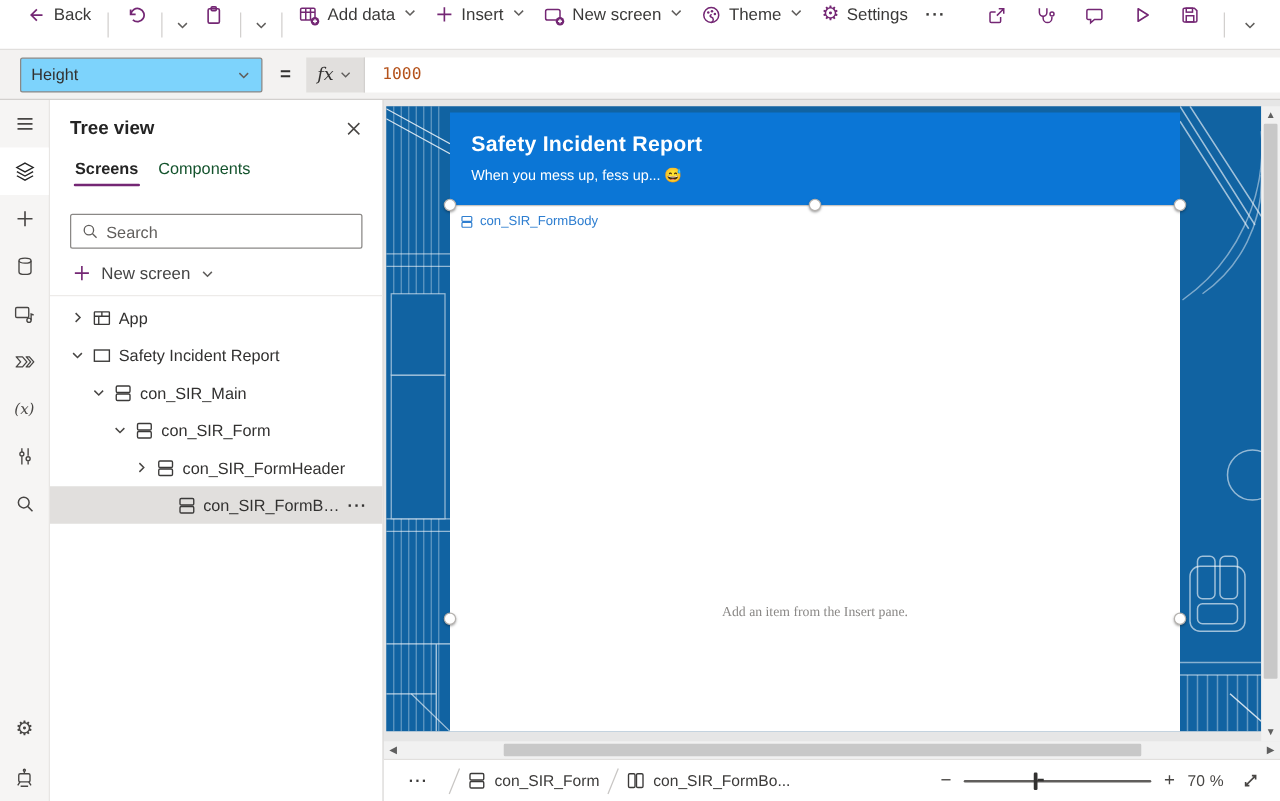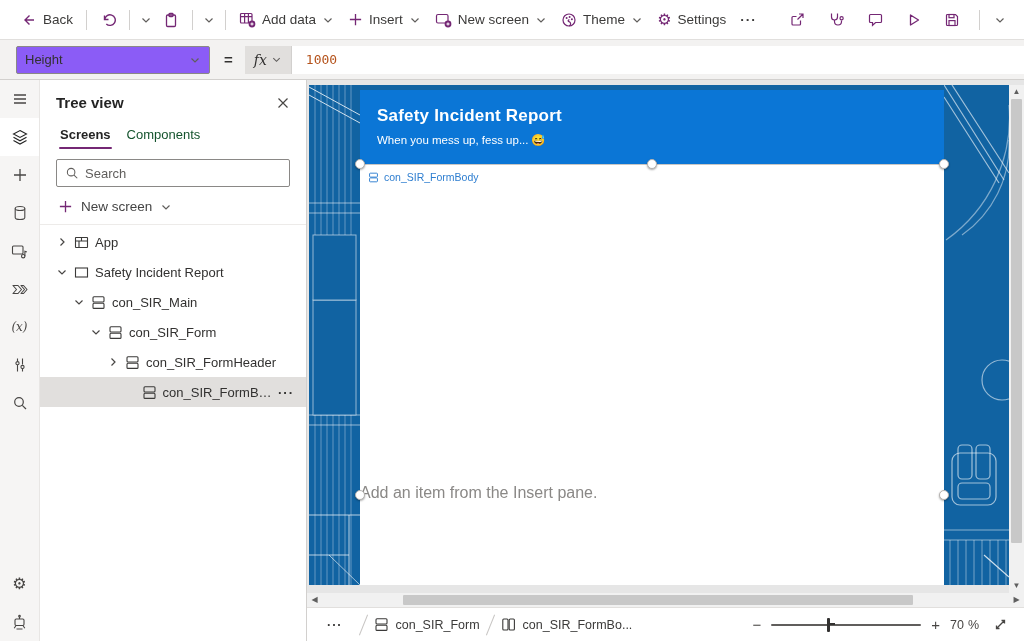--- a/index.html
+++ b/index.html
@@ -2,34 +2,34 @@
 <html><head>
 <meta charset="utf-8">
 <style>
   * { margin:0; padding:0; box-sizing:border-box; }
   html,body { width:1024px; height:641px; overflow:hidden;
     font-family:"Liberation Sans", sans-serif; background:#fff; color:#323130; }
 
   
   .toolbar { height:40px; background:#fff; border-bottom:1px solid #e1dfdd;
     display:flex; align-items:center; padding:0 14px; font-size:13.5px; }
-  .tb-item { display:flex; align-items:center; gap:6px; padding:0 7px; height:32px;
+  .tb-item { display:flex; align-items:flex-start; gap:6px; padding:0 7px; height:32px;
     color:#3b3a39; cursor:default; white-space:nowrap; }
   .tb-icon { color:#742774; display:flex; align-items:center; }
   .tb-chev { color:#605e5c; display:flex; align-items:center; padding:0 4px; height:32px;}
   .tb-div { width:1px; height:20px; background:#d2d0ce; margin:0 6px; }
   .tb-spacer { flex:1; }
   .tb-right { display:flex; align-items:center; gap:4px; }
   .tb-right .tb-item { padding:0 9px; }
   .ellip { color:#3b3a39; font-weight:bold; letter-spacing:1px; }
 
   
   .formula-bar { height:40px; background:#f3f2f1; border-bottom:1px solid #d2d0ce;
     display:flex; align-items:center; font-size:13px; }
-  .prop-select { width:194px; height:28px; margin-left:16px; background:#8b5cf6;
+  .prop-select { width:194px; height:28px; margin-left:16px; background:#7dd3fc;
     border:1px solid #8a8886; border-radius:2px; display:flex; align-items:center;
     padding:0 8px; color:#323130; justify-content:space-between; }
   .equals { margin:0 12px 0 14px; font-size:15px; color:#323130; font-weight:bold; }
   .fx-btn { height:28px; background:#e1dfdd; display:flex; align-items:center;
     padding:0 9px; gap:4px; color:#323130; border-right:1px solid #d2d0ce; }
   .fx-label { font-style:italic; font-family:"DejaVu Serif", serif; font-size:14px; }
   .formula-input { flex:1; height:28px; background:#fff; display:flex; align-items:center;
     padding:12px 14px; font-family:"DejaVu Sans Mono", monospace; font-size:13px; color:#b5531c; }
 
   
@@ -50,21 +50,21 @@
     display:flex; flex-direction:column; }
   .tp-header { display:flex; align-items:center; justify-content:space-between;
     padding:14px 16px 8px 16px; }
   .tp-title { font-size:15px; font-weight:bold; color:#242424; }
   .tp-close { color:#484644; display:flex; }
   .tp-tabs { display:flex; gap:8px; padding:2px 16px 0 16px; font-size:13px; }
   .tp-tab { padding:6px 4px 7px 4px; color:#14532d; position:relative; }
   .tp-tab.active { color:#242424; font-weight:bold; }
   .tp-tab.active::after { content:""; position:absolute; left:3px; right:3px; bottom:0;
     height:2.5px; background:#742774; border-radius:2px; }
-  .tp-search { margin:10px 16px 0 16px; height:28px; border:1px solid #8a8886;
+  .tp-search { margin:22px 16px 0 16px; height:28px; border:1px solid #8a8886;
     border-radius:2px; display:flex; align-items:center; padding:0 8px; gap:6px; }
   .tp-search input { border:none; outline:none; flex:1; font-size:13px;
     font-family:"Liberation Sans", sans-serif; color:#323130; background:transparent; }
   .tp-search input::placeholder { color:#605e5c; }
   .tp-newscreen { display:flex; align-items:center; gap:8px; padding:12px 16px 10px 18px;
     font-size:13.5px; color:#444; }
   .tp-newscreen .plus { color:#742774; display:flex; }
   .tp-divider { height:1px; background:#edebe9; }
   .tree-rows { padding-top:2px; font-size:13px; }
   .tree-row { height:30px; display:flex; align-items:center; gap:2px; color:#323130; }
@@ -80,22 +80,22 @@
   .blueprint { position:absolute; left:2px; top:5px; width:700px; height:500px;
     background:#1163a2; }
   .app-form { position:absolute; left:51px; top:5px; width:584px; height:495px; }
   .form-header { height:74px; background:#0b76d6; color:#fff; padding:16px 0 0 17px; }
   .form-title { font-size:17px; font-weight:bold; letter-spacing:0.2px; }
   .form-subtitle { font-size:11.5px; margin-top:7px; }
   .form-body { position:absolute; left:0; right:0; top:74px; bottom:0; background:#fff;
     border-top:1px solid #c8c6c4; }
   .body-label { position:absolute; left:8px; top:6px; display:flex; gap:5px;
     align-items:center; color:#2e7ed0; font-size:10.5px; }
-  .empty-hint { position:absolute; left:0; right:0; top:319px; text-align:left;
-    color:#8a8886; font-size:16px; }
+  .empty-hint { position:absolute; left:0; right:0; top:319px; text-align:center;
+    color:#8a8886; font-size:11px;font-family:Liberation Serif, serif; }
   .handle { position:absolute; width:10px; height:10px; background:#fff;
     border:1px solid #b5b2af; border-radius:50%; box-shadow:0 1px 2px rgba(0,0,0,.35); z-index:5; }
 
   
   .vscroll { position:absolute; right:0; top:5px; width:15px; height:508px; background:#f1f1f1; }
   .vscroll .thumb { position:absolute; left:2px; right:2px; top:14px; height:444px;
     background:#c8c8c8; border-radius:1px; }
   .hscroll { position:absolute; left:0; right:0; bottom:0; height:14px; background:#f1f1f1; }
   .hscroll .thumb { position:absolute; top:2px; height:10px; left:96px; width:510px;
     background:#c8c8c8; border-radius:1px; }

